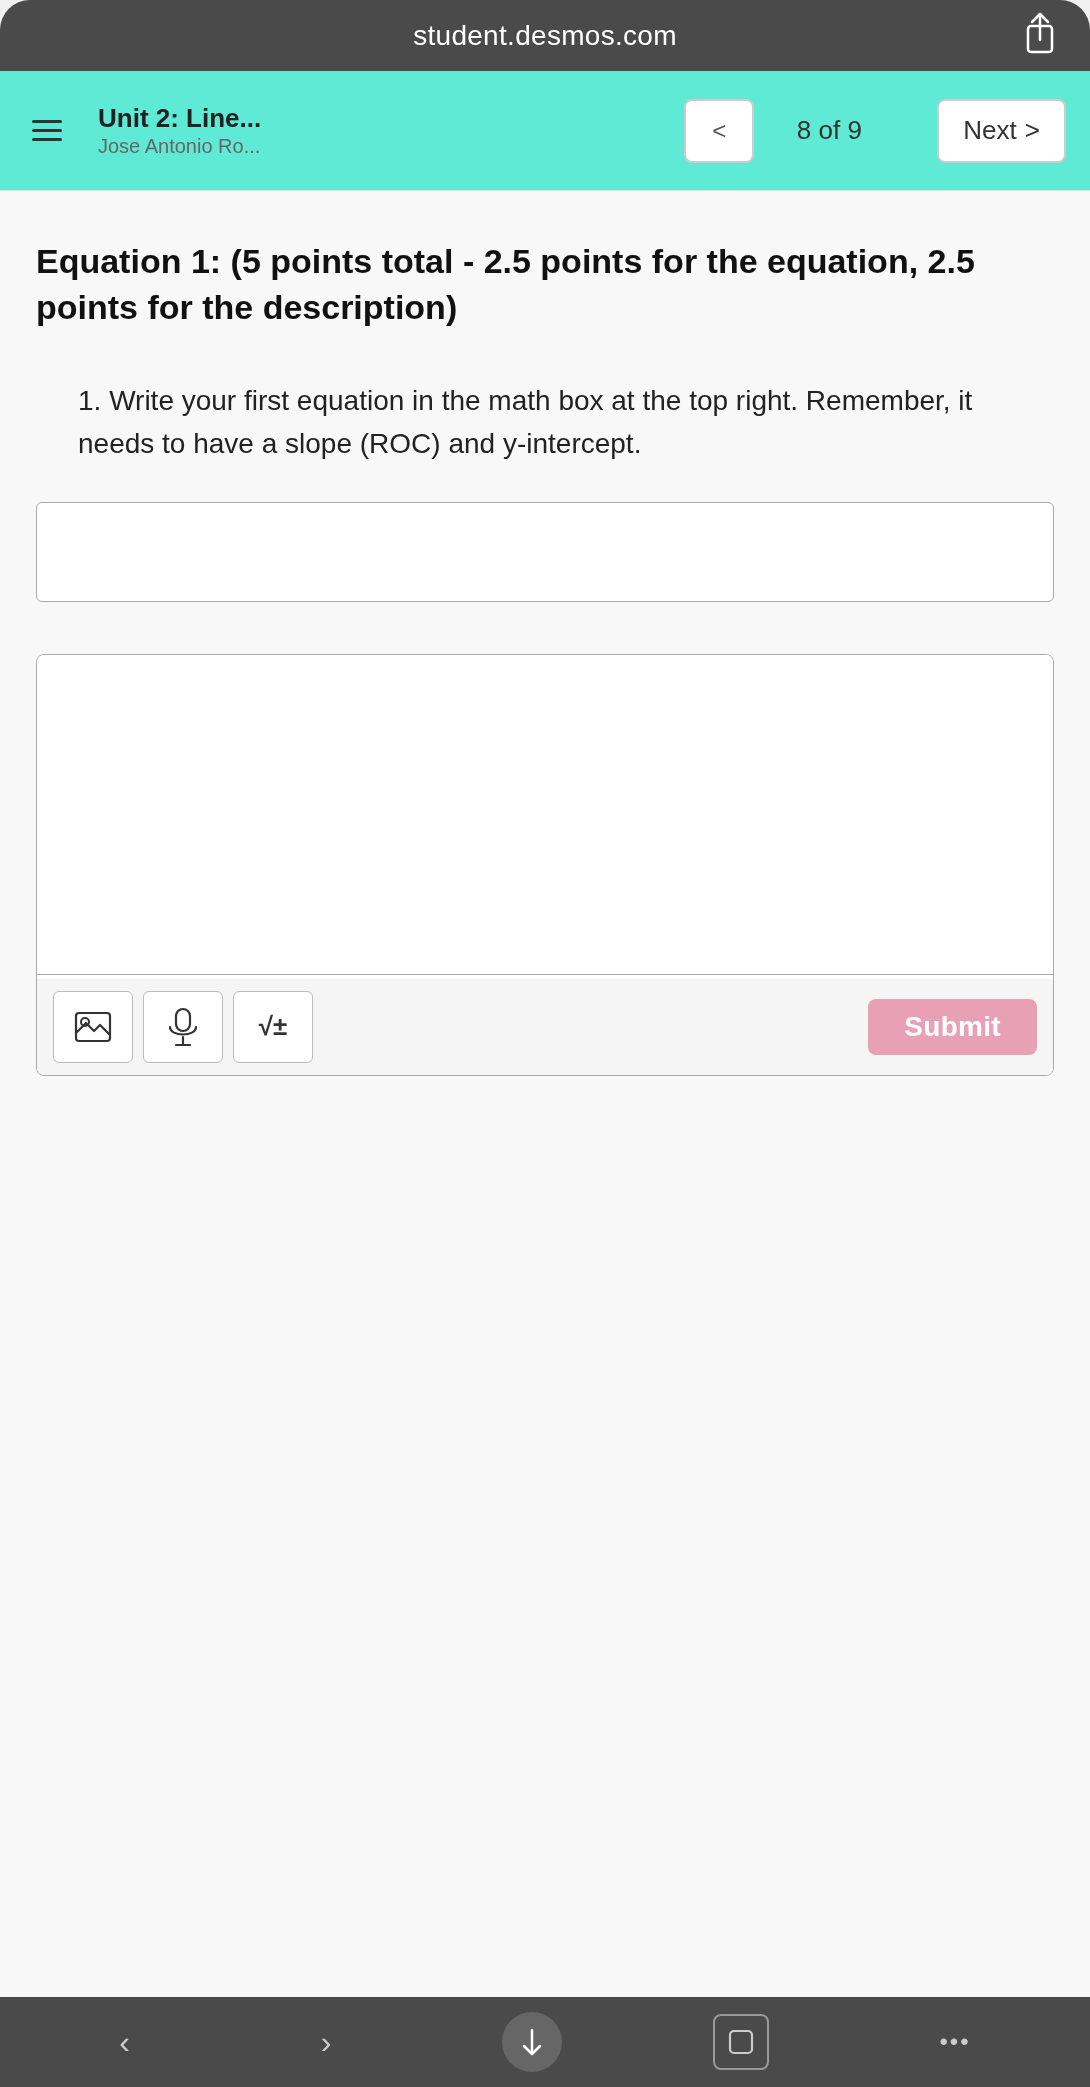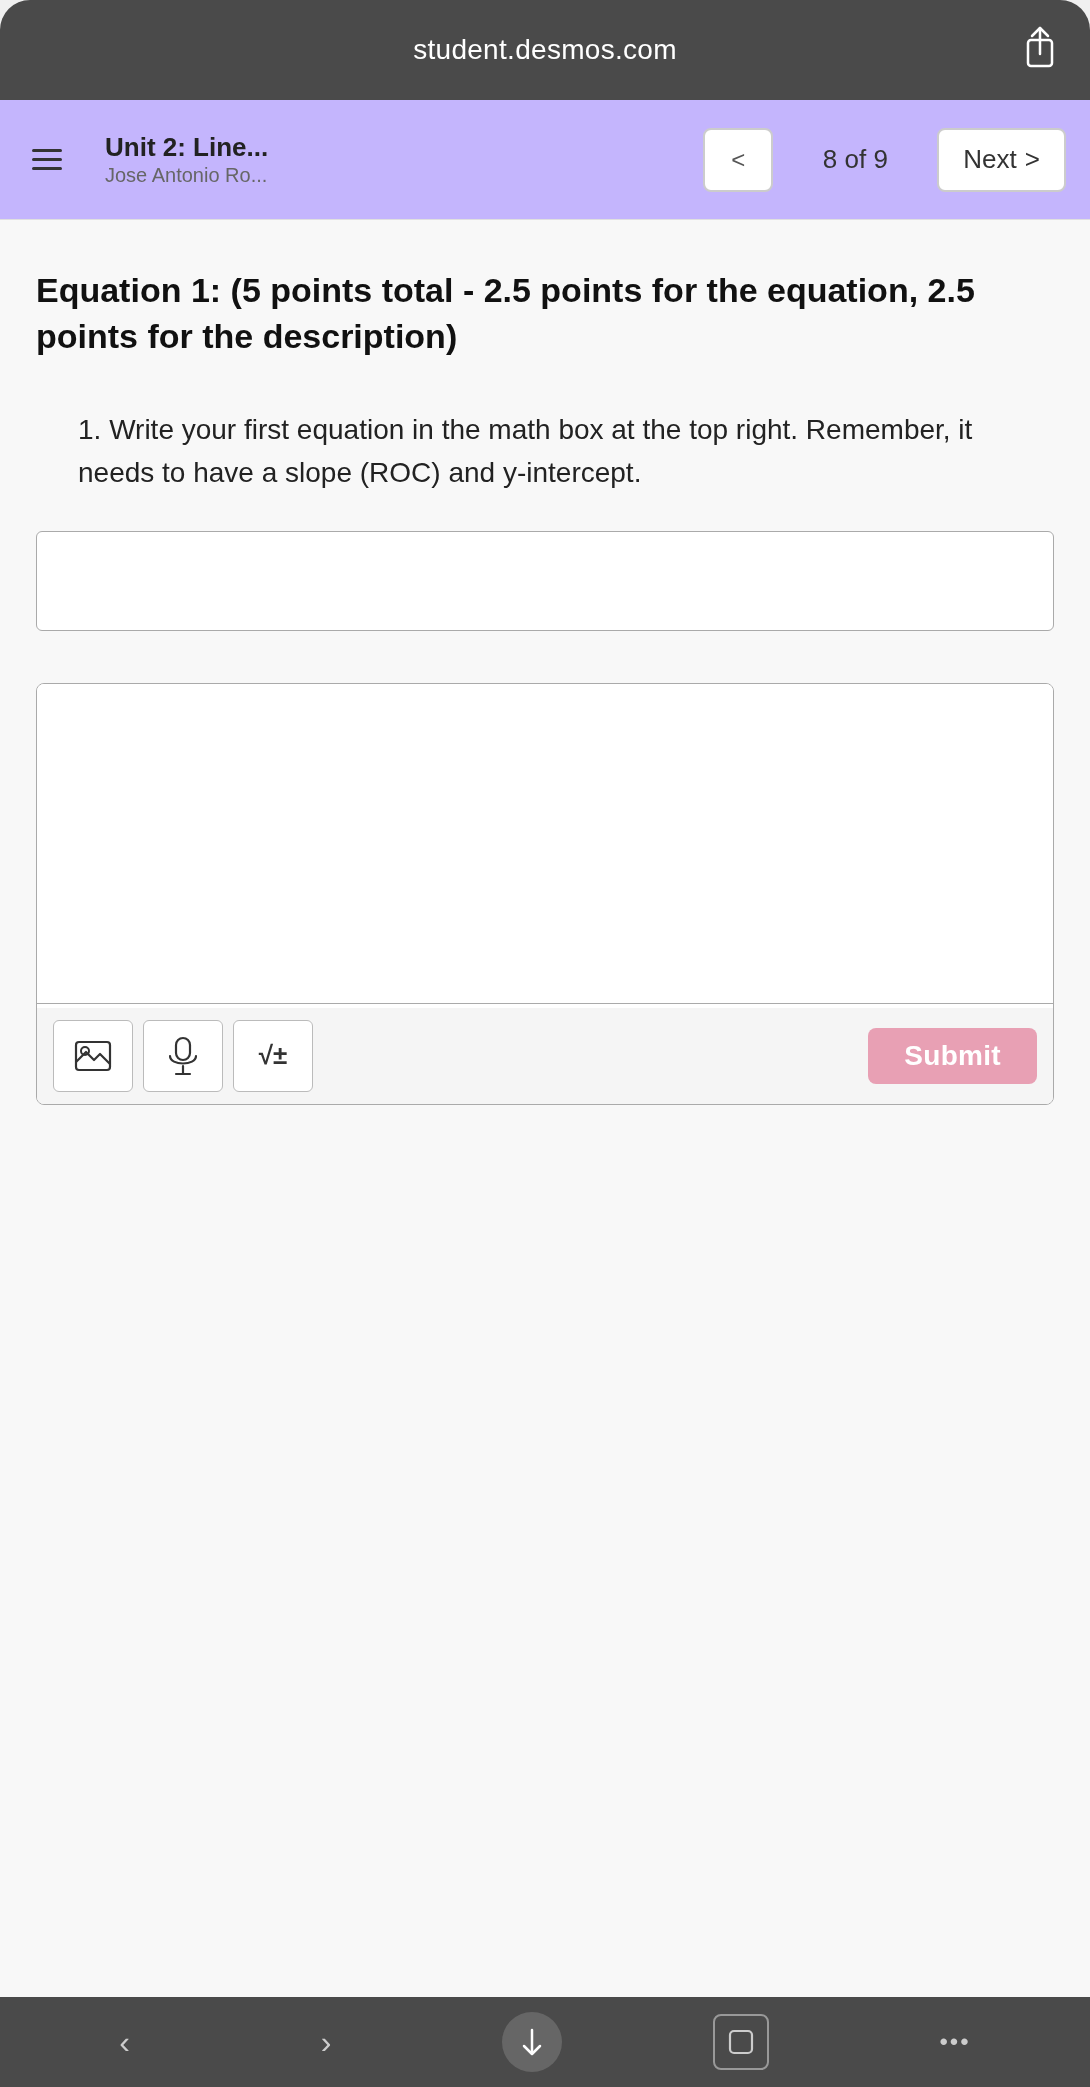--- a/index.html
+++ b/index.html
@@ -11,21 +11,21 @@
       width: 1090px;
       min-height: 2087px;
       display: flex;
       flex-direction: column;
       overflow-x: hidden;
     }
 
     
     .browser-bar {
       background: #4a4a4a;
-      height: 100px;
+      height: 71px;
       display: flex;
       align-items: center;
       justify-content: center;
       position: relative;
       border-radius: 30px 30px 0 0;
     }
 
     .browser-url {
       color: #ffffff;
       font-size: 28px;
@@ -35,26 +35,26 @@
 
     .share-icon-wrap {
       position: absolute;
       right: 32px;
       top: 50%;
       transform: translateY(-50%);
     }
 
     
     .nav-header {
-      background: #c4b5fd;
+      background: #5eead4;
       height: 120px;
       display: flex;
       align-items: center;
       padding: 0 24px;
-      gap: 27px;
+      gap: 20px;
       border-bottom: 1px solid #e0e0e0;
     }
 
     .hamburger-btn {
       display: flex;
       flex-direction: column;
       gap: 6px;
       cursor: pointer;
       padding: 8px;
     }
@@ -114,20 +114,21 @@
       padding: 0 24px;
       height: 64px;
       display: flex;
       align-items: center;
       justify-content: center;
       cursor: pointer;
       font-size: 26px;
       color: #333;
       gap: 8px;
       font-weight: 500;
+      margin-left: 33px;
     }
 
     
     .main-content {
       background: #f8f8f8;
       flex: 1;
       padding: 48px 36px 60px 36px;
     }
 
     .page-heading {

